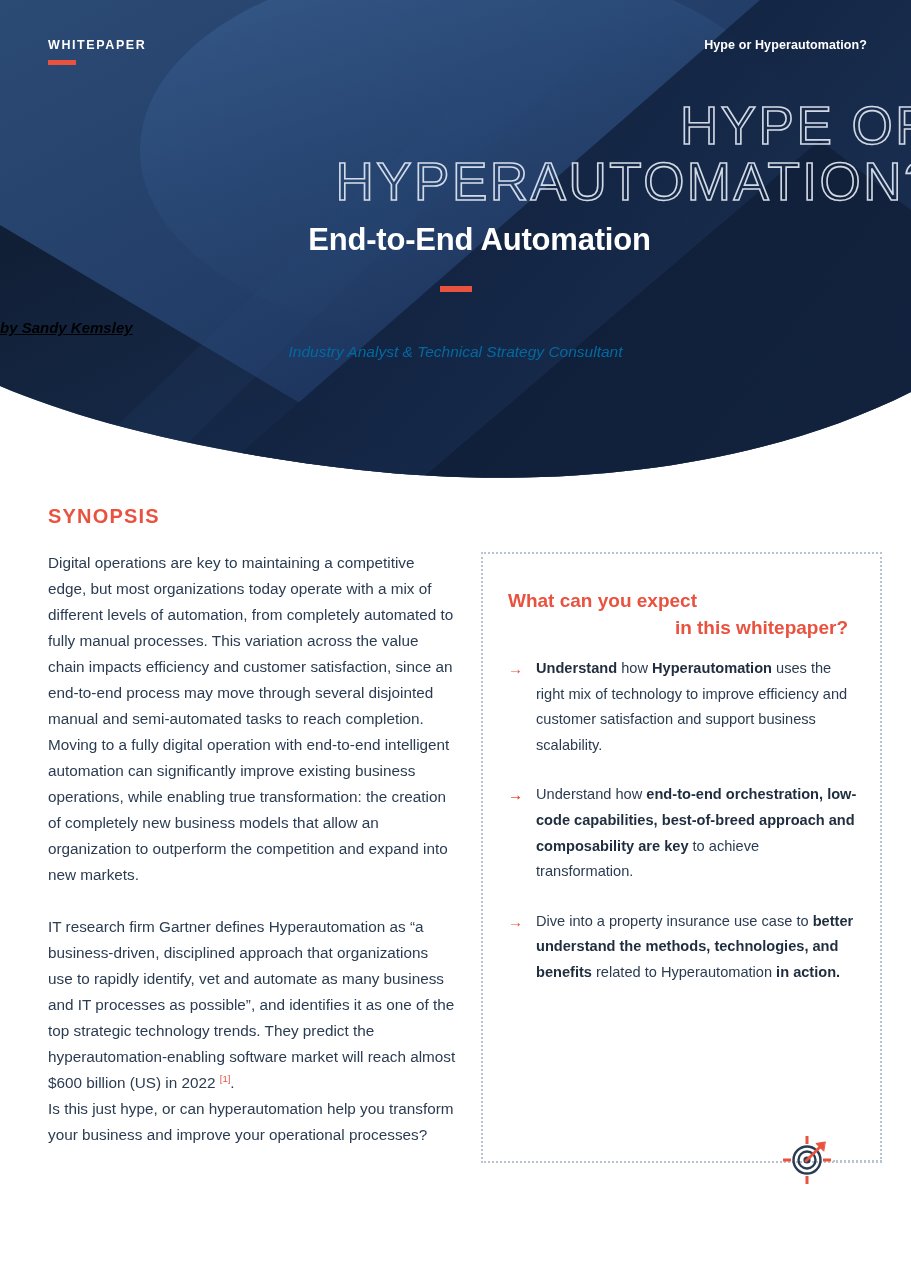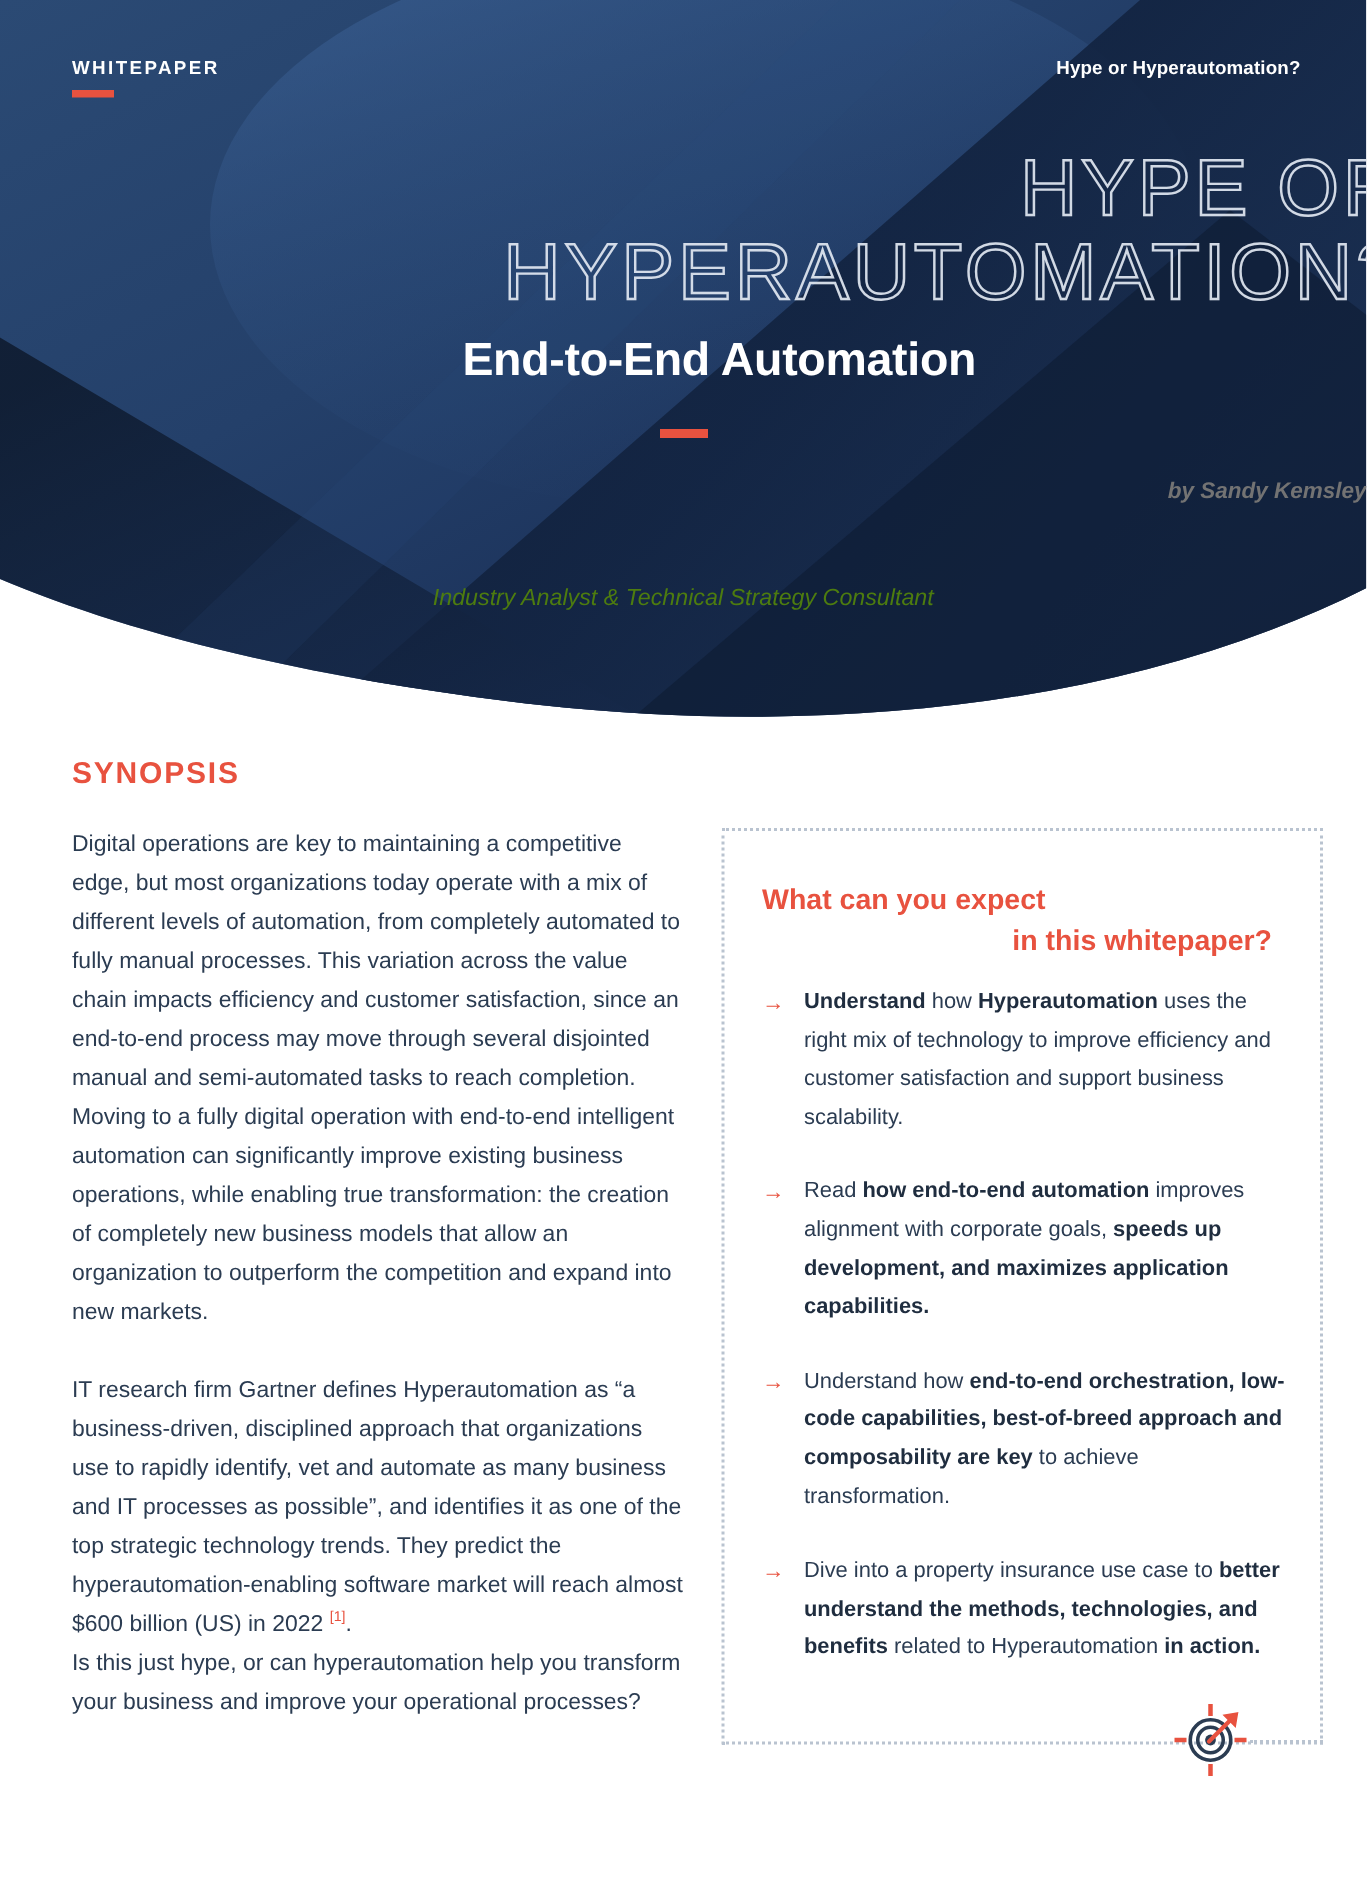--- a/index.html
+++ b/index.html
@@ -112,37 +112,37 @@
     width: 32px;
     height: 6px;
     background: #e8523f;
   }
 
   .hero-author {
     position: absolute;
     left: 0;
     top: 319px;
     width: 911px;
-    text-align: right;
+    text-align: left;
     font-size: 15px;
     font-weight: bold;
     font-style: italic;
-    color: #737373;
+    color: #000000;
+    text-decoration: underline;
   }
 
   .hero-role {
     position: absolute;
     left: 0;
     top: 343px;
     width: 911px;
     text-align: center;
     font-size: 15.5px;
     font-style: italic;
-    color: #4d7c0f;
-    margin-top: 47px;
+    color: #0369a1;
   }
 
   
   .synopsis-heading {
     position: absolute;
     left: 48px;
     top: 505px;
     font-size: 20px;
     font-weight: bold;
     letter-spacing: 1.2px;
@@ -313,21 +313,21 @@
     <p>Is this just hype, or can hyperautomation help you transform your business and improve your operational processes?</p>
   </div>
 
   <div class="expect-box">
     <div class="expect-title">
       <span>What can you expect</span>
       <span class="t2">in this whitepaper?</span>
     </div>
     <div class="bullets" id="bullet-list">
         <div class="bullet"><span class="arrow">→</span><span><b>Understand</b><span> how </span><b>Hyperautomation</b><span> uses the right mix of technology to improve efficiency and customer satisfaction and support business scalability.</span></span></div>
-        <div class="bullet"><span class="arrow">→</span><span><span>Read </span><b>how end-to-end automation</b><span> improves alignment with corporate goals, </span><b>speeds up development, and maximizes application capabilities.</b></span></div>
+        <div class="bullet"><span class="arrow">→</span></div>
         <div class="bullet"><span class="arrow">→</span><span><span>Understand how </span><b>end-to-end orchestration, low-code capabilities, best-of-breed approach and composability are key</b><span> to achieve transformation.</span></span></div>
         <div class="bullet"><span class="arrow">→</span><span><span>Dive into a property insurance use case to </span><b>better understand the methods, technologies, and benefits</b><span> related to Hyperautomation </span><b>in action.</b></span></div>
       </div>
   </div>
 
   <div class="icon-dotted-lead"></div>
   <div class="target-icon">
     <svg viewBox="0 0 52 52" width="52" height="52">
       <g stroke="#2b3c52" stroke-width="2.4" fill="none">
         <circle cx="26" cy="26" r="13.5"></circle>

